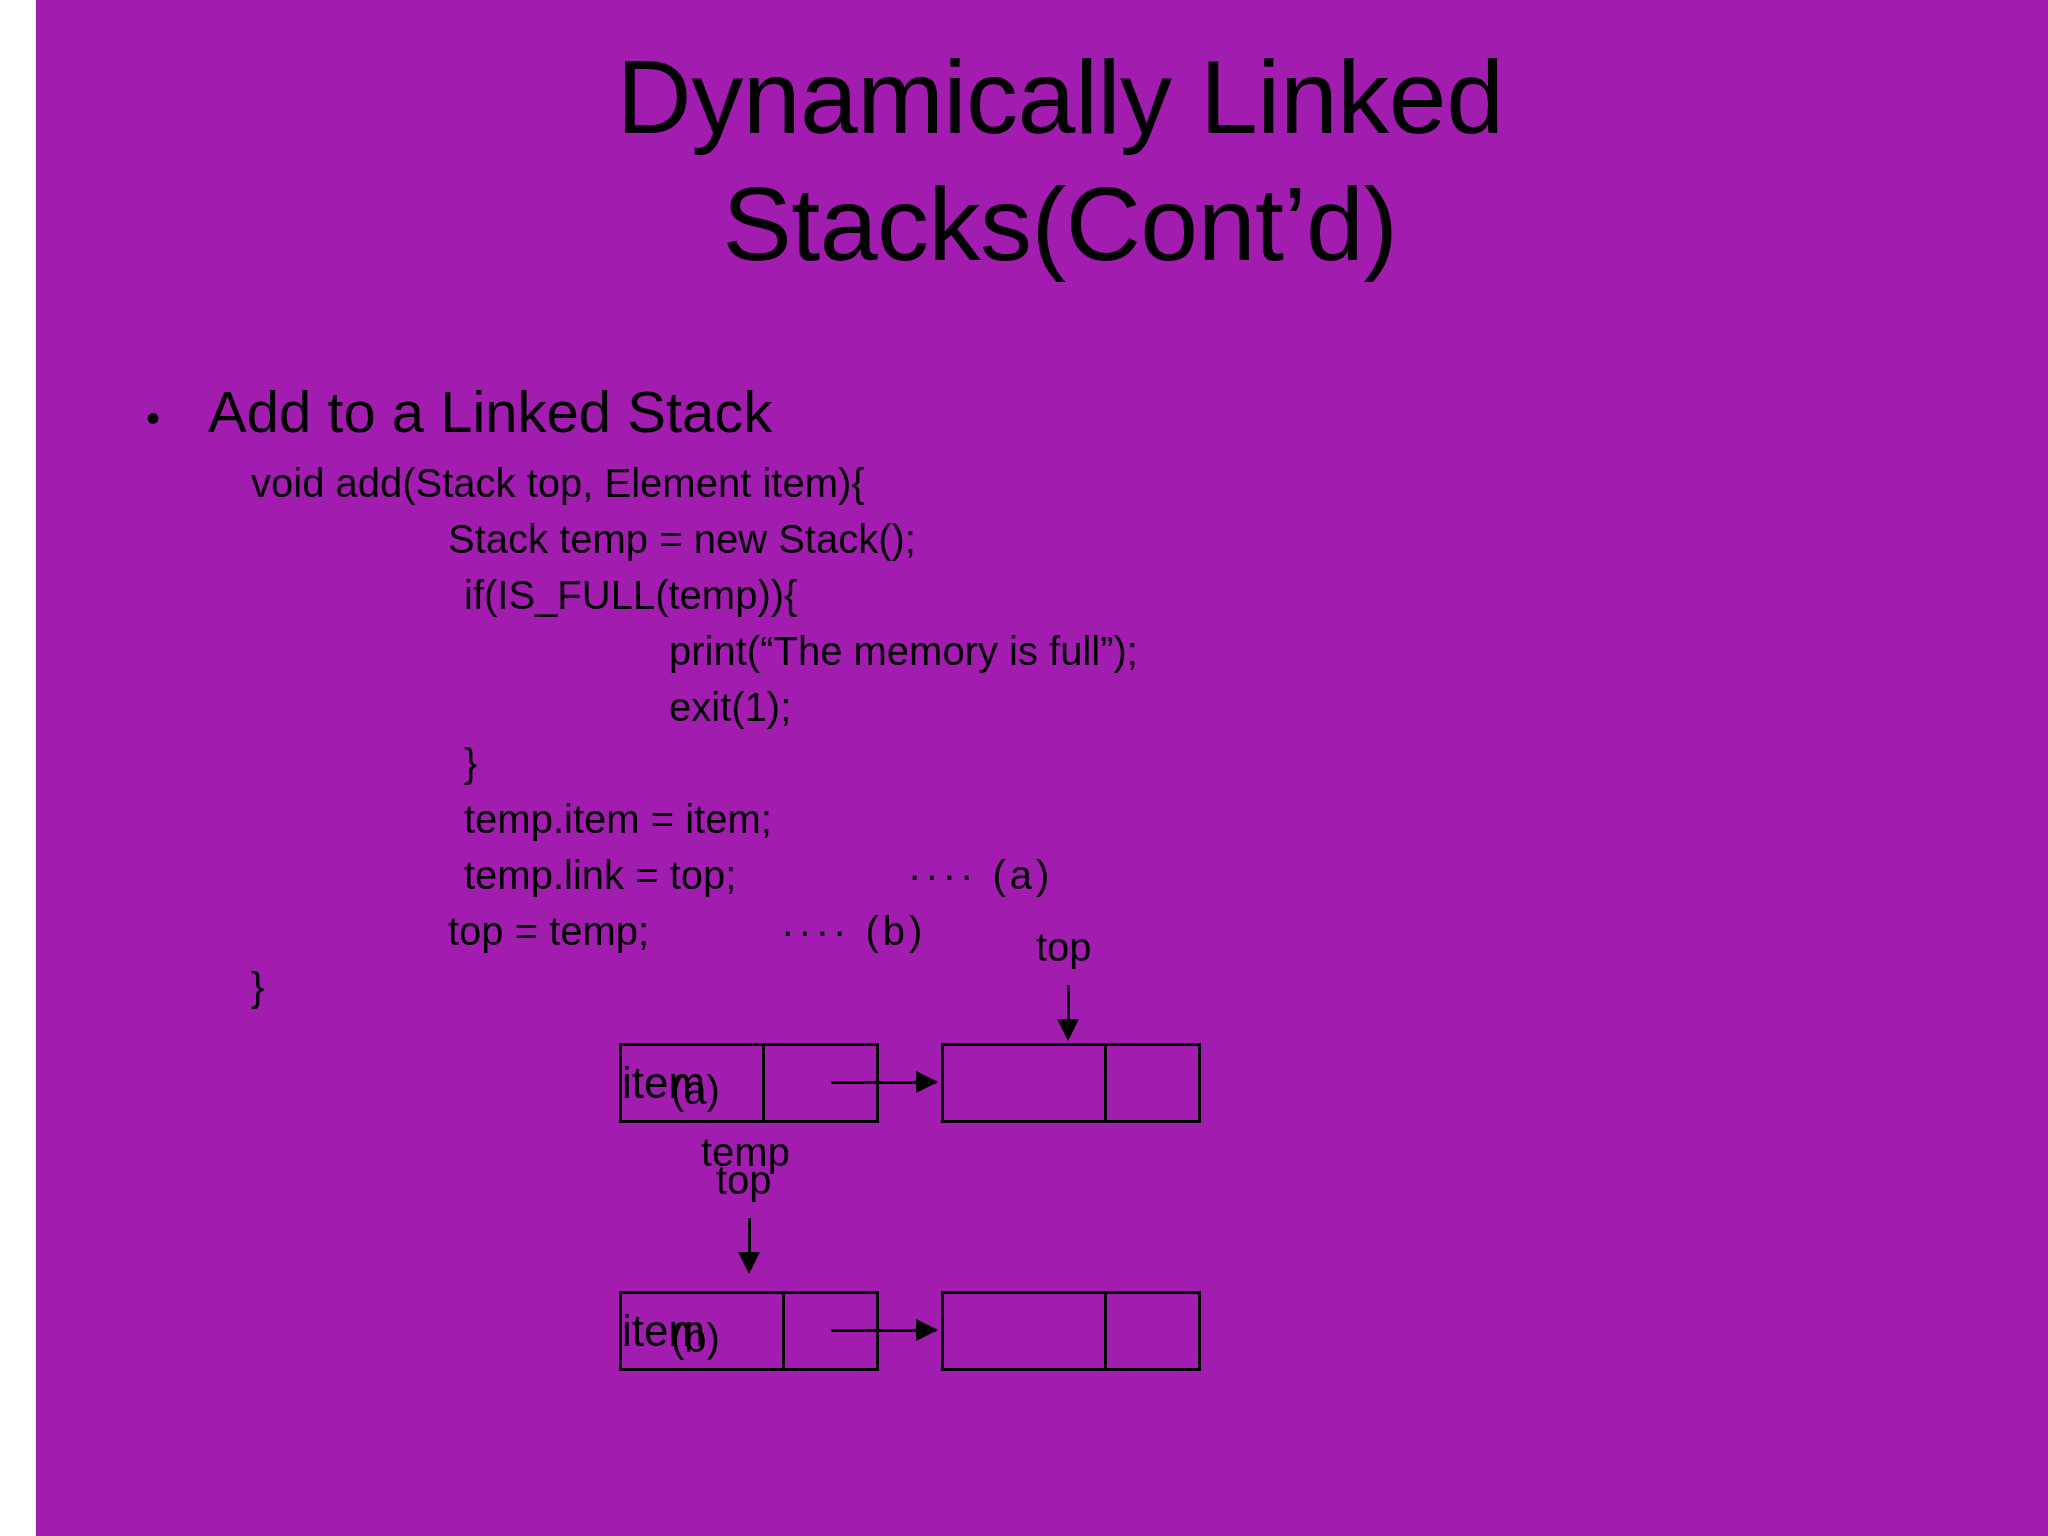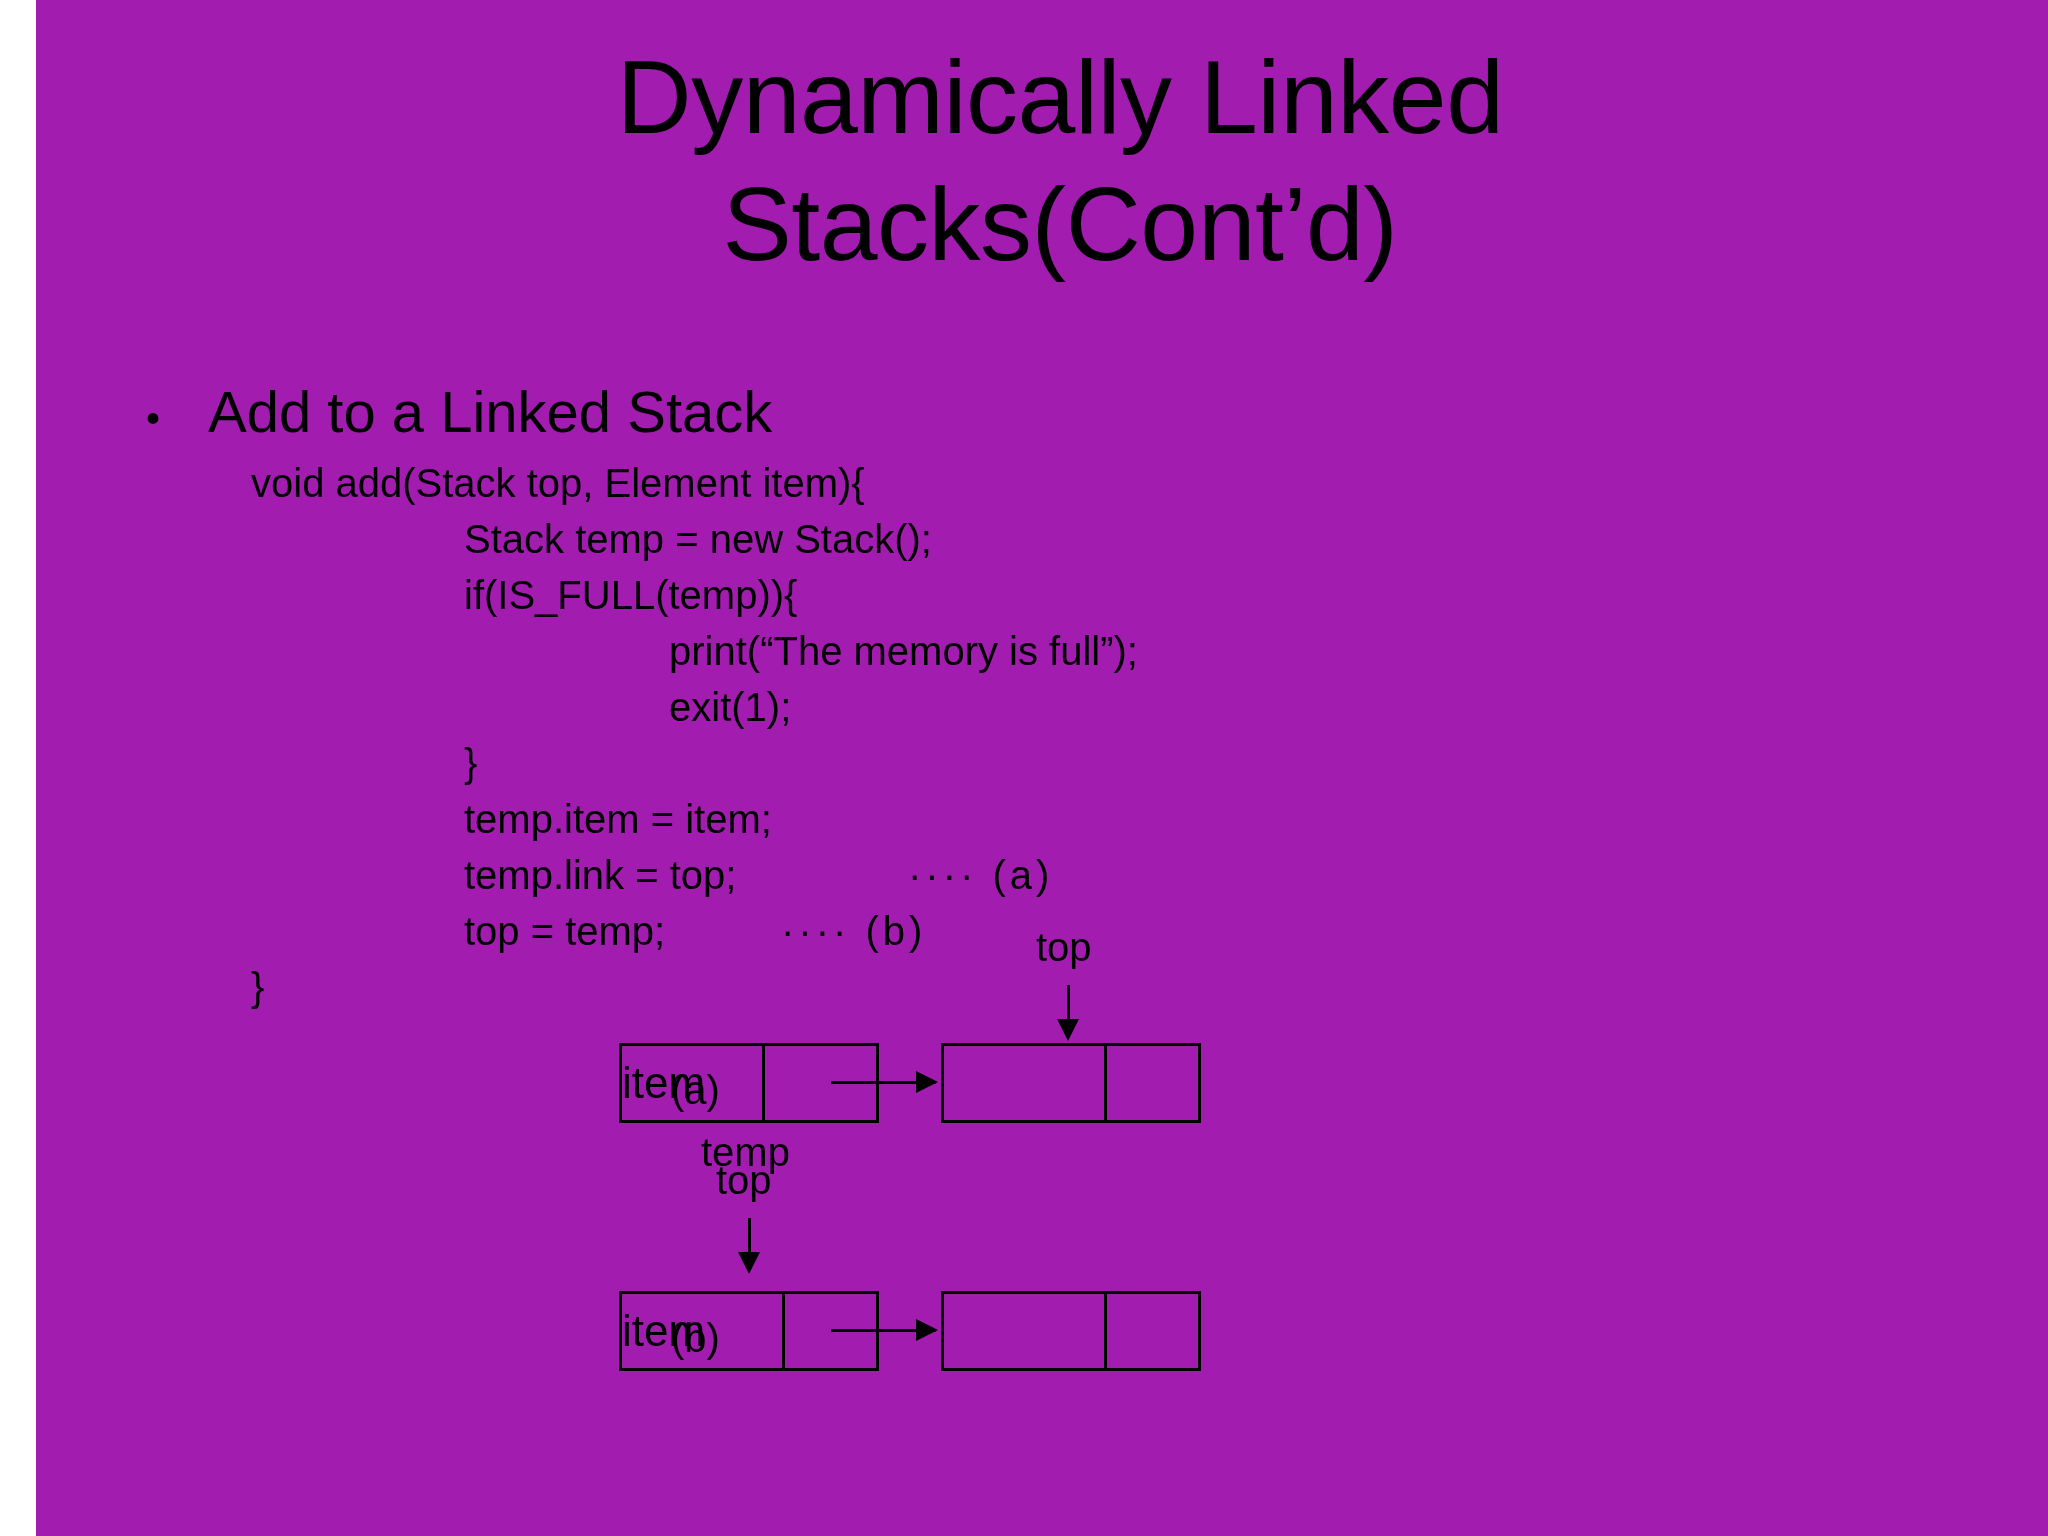--- a/index.html
+++ b/index.html
@@ -137,28 +137,28 @@
     <span class="tline">Stacks(Cont’d)</span>
   </div>
 
   <div class="bullet-row">
     <span class="bullet-dot">•</span>
     <span class="bullet-text">Add to a Linked Stack</span>
   </div>
 
   <div class="code" id="code-block">
       <div class="cline"><span style="position: absolute; left: 215px;">void add(Stack top, Element item){</span></div>
-      <div class="cline"><span style="position: absolute; left: 428px;">Stack temp = new Stack();</span></div>
+      <div class="cline"><span style="position: absolute; left: 412px;">Stack temp = new Stack();</span></div>
       <div class="cline"><span style="position: absolute; left: 428px;">if(IS_FULL(temp)){</span></div>
       <div class="cline"><span style="position: absolute; left: 633px;">print(“The memory is full”);</span></div>
       <div class="cline"><span style="position: absolute; left: 633px;">exit(1);</span></div>
       <div class="cline"><span style="position: absolute; left: 428px;">}</span></div>
       <div class="cline"><span style="position: absolute; left: 428px;">temp.item = item;</span></div>
       <div class="cline"><span style="position: absolute; left: 428px;">temp.link = top;</span><span class="dots" style="position: absolute; left: 872px; font-size: 40px;">···· (a)</span></div>
-      <div class="cline"><span style="position: absolute; left: 428px;">top = temp;</span><span class="dots" style="position: absolute; left: 745px; font-size: 40px;">···· (b)</span></div>
+      <div class="cline"><span style="position: absolute; left: 412px;">top = temp;</span><span class="dots" style="position: absolute; left: 745px; font-size: 40px;">···· (b)</span></div>
       <div class="cline"><span style="position: absolute; left: 215px;">}</span></div>
     </div>
 
   <div class="diagram">
 
     <div class="dlabel" style="left:635px; top:1068px;">(a)</div>
 
     <div class="node" style="left:583px; top:1043px; width:260px; height:80px;">
       <div class="cell data" style="width:55%;">item</div>
       <div class="cell link" style="width:45%;"></div>

